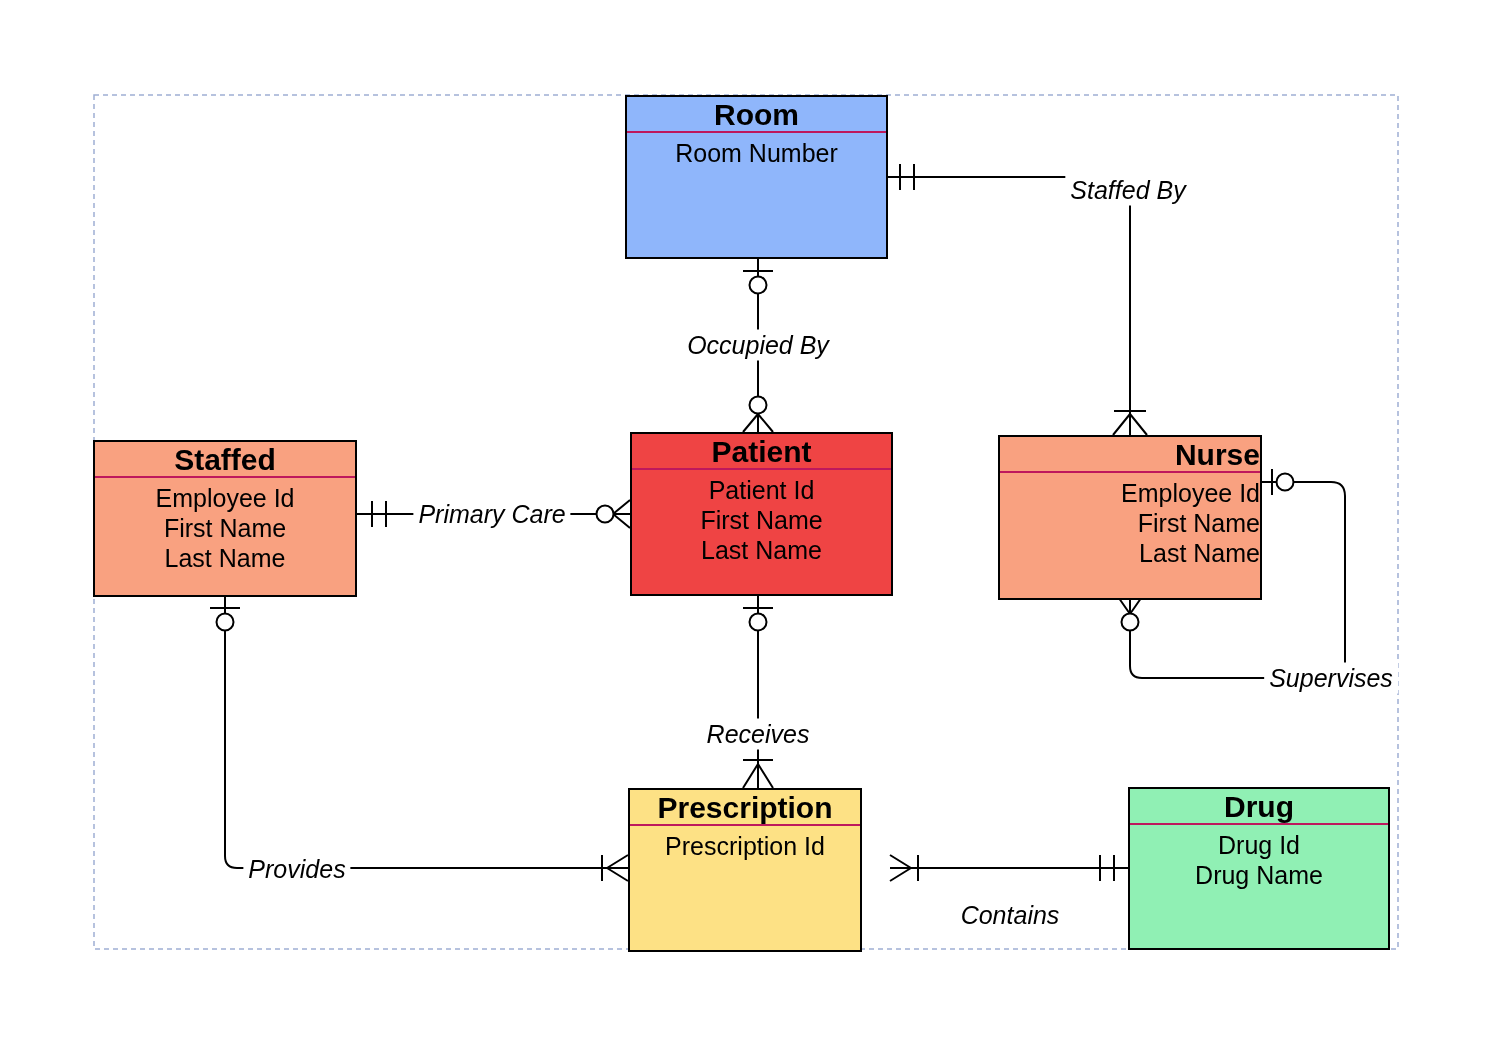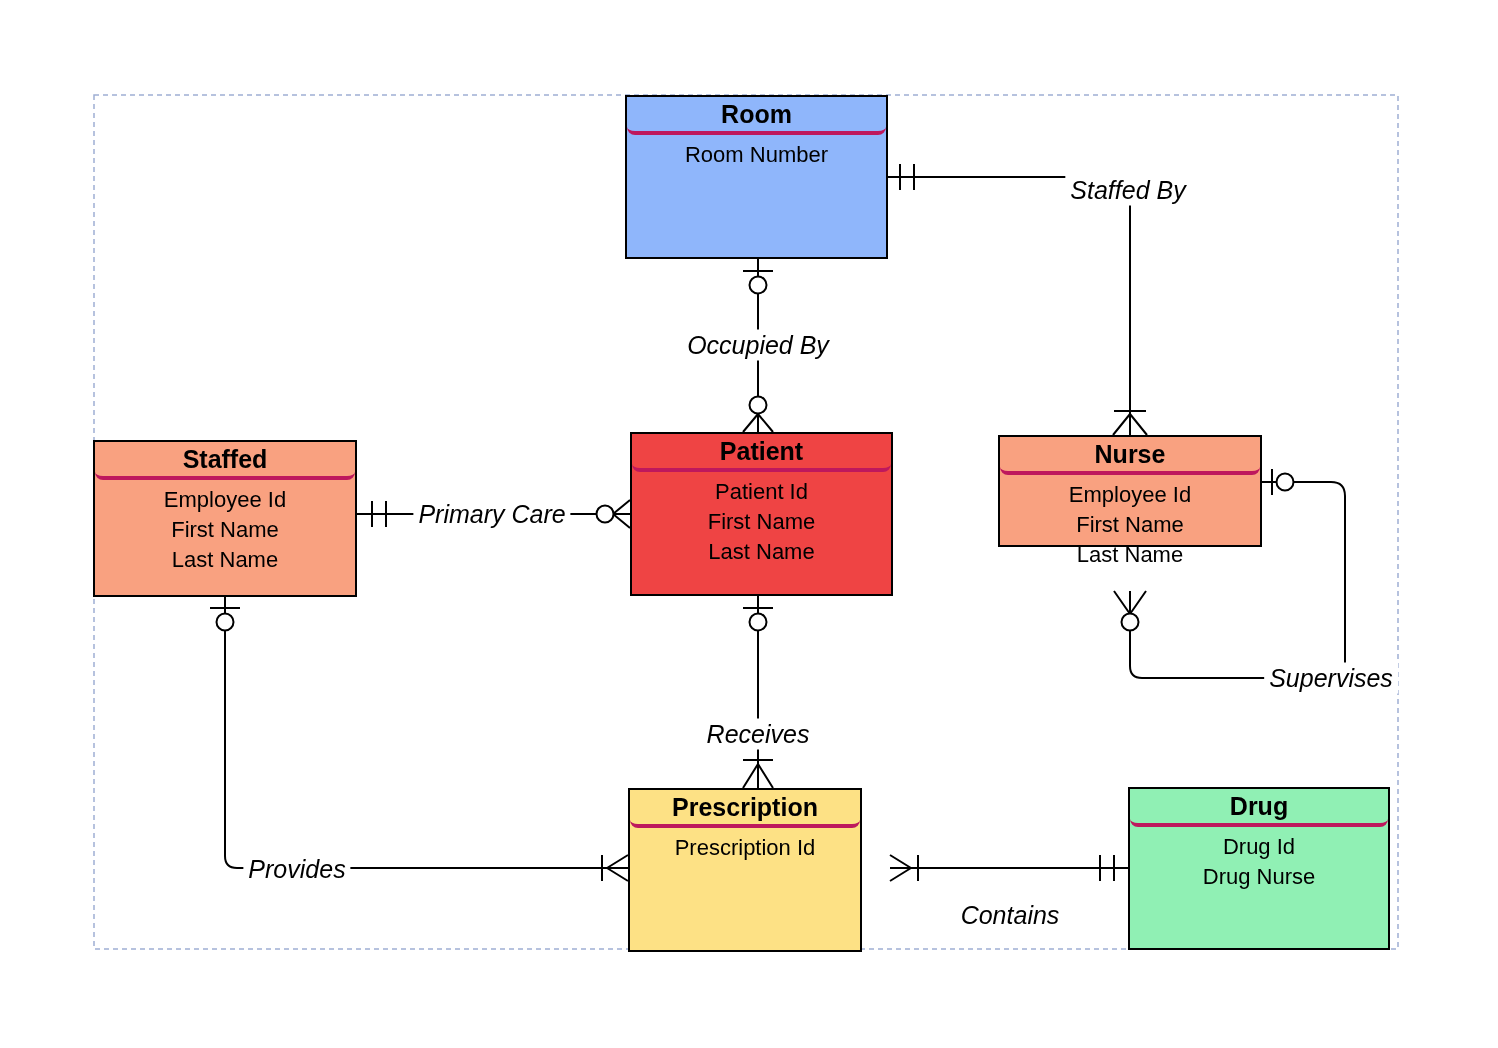--- a/index.html
+++ b/index.html
@@ -9,25 +9,25 @@
   }
   svg.wires { position:absolute; left:0; top:0; display:block; }
   .wire { stroke:#000; stroke-width:2; fill:none; }
   .frame { stroke:#9fafd4; stroke-width:1.5; fill:none; stroke-dasharray:5 4; }
   .dot { stroke:#000; stroke-width:2; fill:#ffffff; }
   .entity {
     position:absolute; border:2px solid #000; box-sizing:border-box;
     text-align:center;
   }
   .entity-title {
-    height:34px; line-height:35px; border-bottom:4px solid #be185d;
-    font-weight:bold; font-size:25px;border-radius:8px;
+    height:34px; line-height:35px; border-bottom:2px solid #be185d;
+    font-weight:bold; font-size:30px;
   }
   .entity-attrs { padding-top:5px; }
-  .attr { font-size:22px; line-height:30px; }
+  .attr { font-size:25px; line-height:30px; }
   .rel-label {
     position:absolute; transform:translate(-50%,-50%);
     background:#ffffff; font-style:italic; font-size:25px;
     padding:1px 5px; white-space:nowrap;
   }
 </style>
 </head>
 <body>
 
 <div class="stage">
@@ -108,41 +108,41 @@
 
   <div class="entity" style="left: 630px; top: 432px; width: 263px; height: 164px; background-color: #ef4444;">
     <div class="entity-title">Patient</div>
     <div class="entity-attrs">
       <div class="attr">Patient Id</div>
       <div class="attr">First Name</div>
       <div class="attr">Last Name</div>
     </div>
   </div>
 
-  <div class="entity" style="left: 998px; top: 435px; width: 264px; height: 112px; background-color: rgb(249, 161, 128);">
+  <div class="entity" style="left: 998px; top: 435px; width: 264px; height: 165px; background-color: rgb(249, 161, 128); text-align: right;">
     <div class="entity-title">Nurse</div>
     <div class="entity-attrs">
       <div class="attr">Employee Id</div>
       <div class="attr">First Name</div>
       <div class="attr">Last Name</div>
     </div>
   </div>
 
   <div class="entity" style="left: 628px; top: 788px; width: 234px; height: 164px; background-color: rgb(253, 225, 133);">
     <div class="entity-title">Prescription</div>
     <div class="entity-attrs">
       <div class="attr">Prescription Id</div>
     </div>
   </div>
 
   <div class="entity" style="left: 1128px; top: 787px; width: 262px; height: 163px; background-color: rgb(144, 240, 180);">
     <div class="entity-title">Drug</div>
     <div class="entity-attrs">
       <div class="attr">Drug Id</div>
-      <div class="attr">Drug Nurse</div>
+      <div class="attr">Drug Name</div>
     </div>
   </div>
 
   <span class="rel-label" style="left:1128px; top:190px;">Staffed By</span>
   <span class="rel-label" style="left:758px;  top:345px;">Occupied By</span>
   <span class="rel-label" style="left:492px;  top:514px;">Primary Care</span>
   <span class="rel-label" style="left:758px;  top:692px;margin-top:42px;">Receives</span>
   <span class="rel-label" style="left:297px;  top:869px;">Provides</span>
   <span class="rel-label" style="left:1010px; top:915px;">Contains</span>
   <span class="rel-label" style="left:1331px; top:678px;">Supervises</span>

